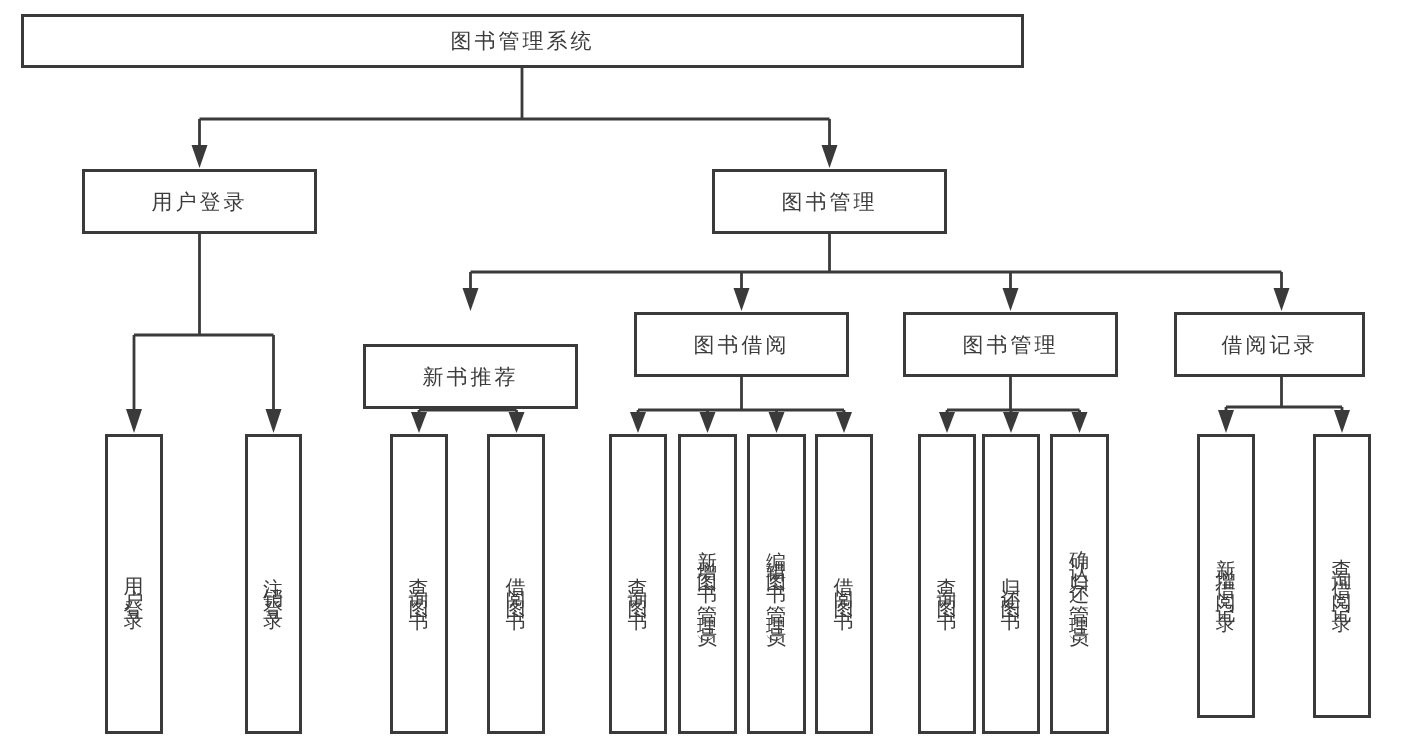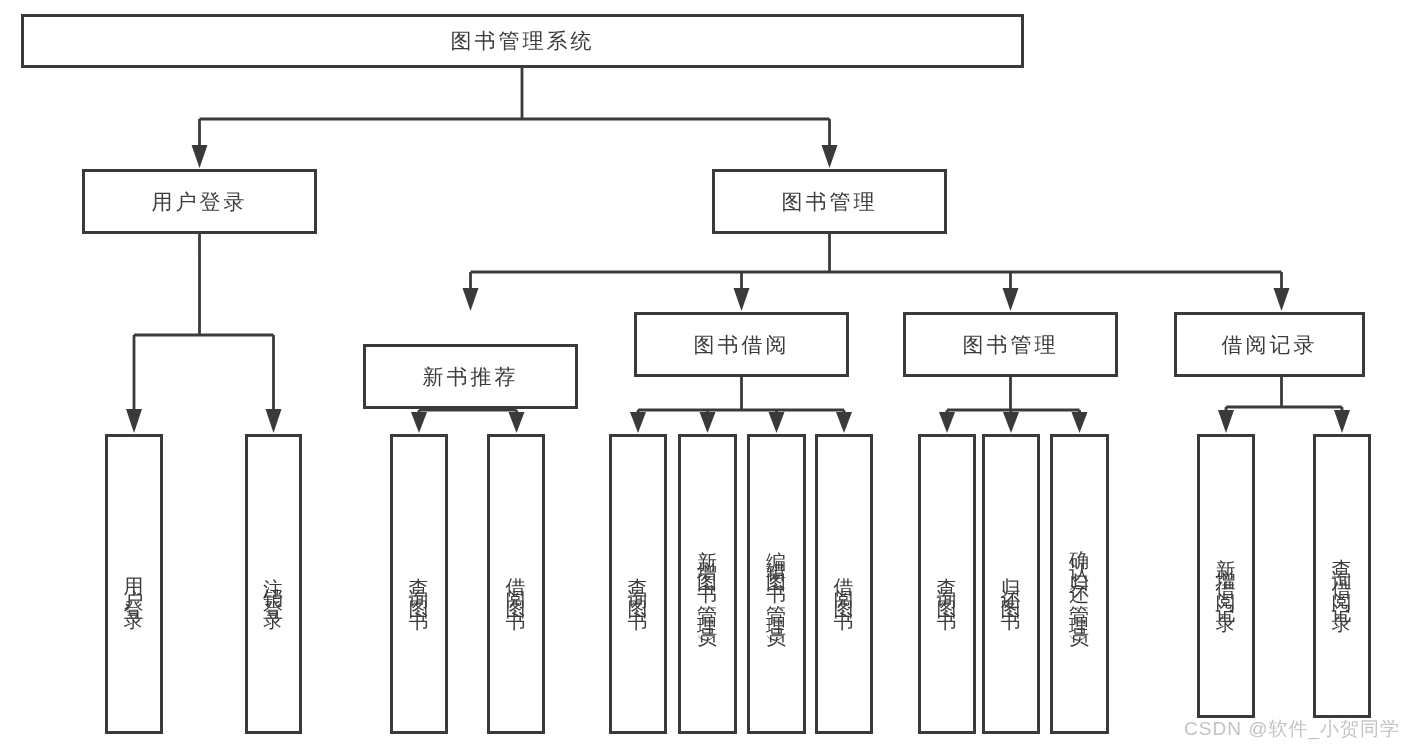--- a/index.html
+++ b/index.html
@@ -164,15 +164,14 @@
     <span class="vtext">确认归还（管理员）</span>
   </div>
 
   <div class="vbox" style="left:1197px;top:434px;width:58px;height:284px;">
     <span class="vtext">新增借阅记录</span>
   </div>
   <div class="vbox" style="left:1313px;top:434px;width:58px;height:284px;">
     <span class="vtext">查询借阅记录</span>
   </div>
 
-  <div class="watermark">CSDN @软件_小贺同学</div>
 
 </div>
 
 </body></html>

